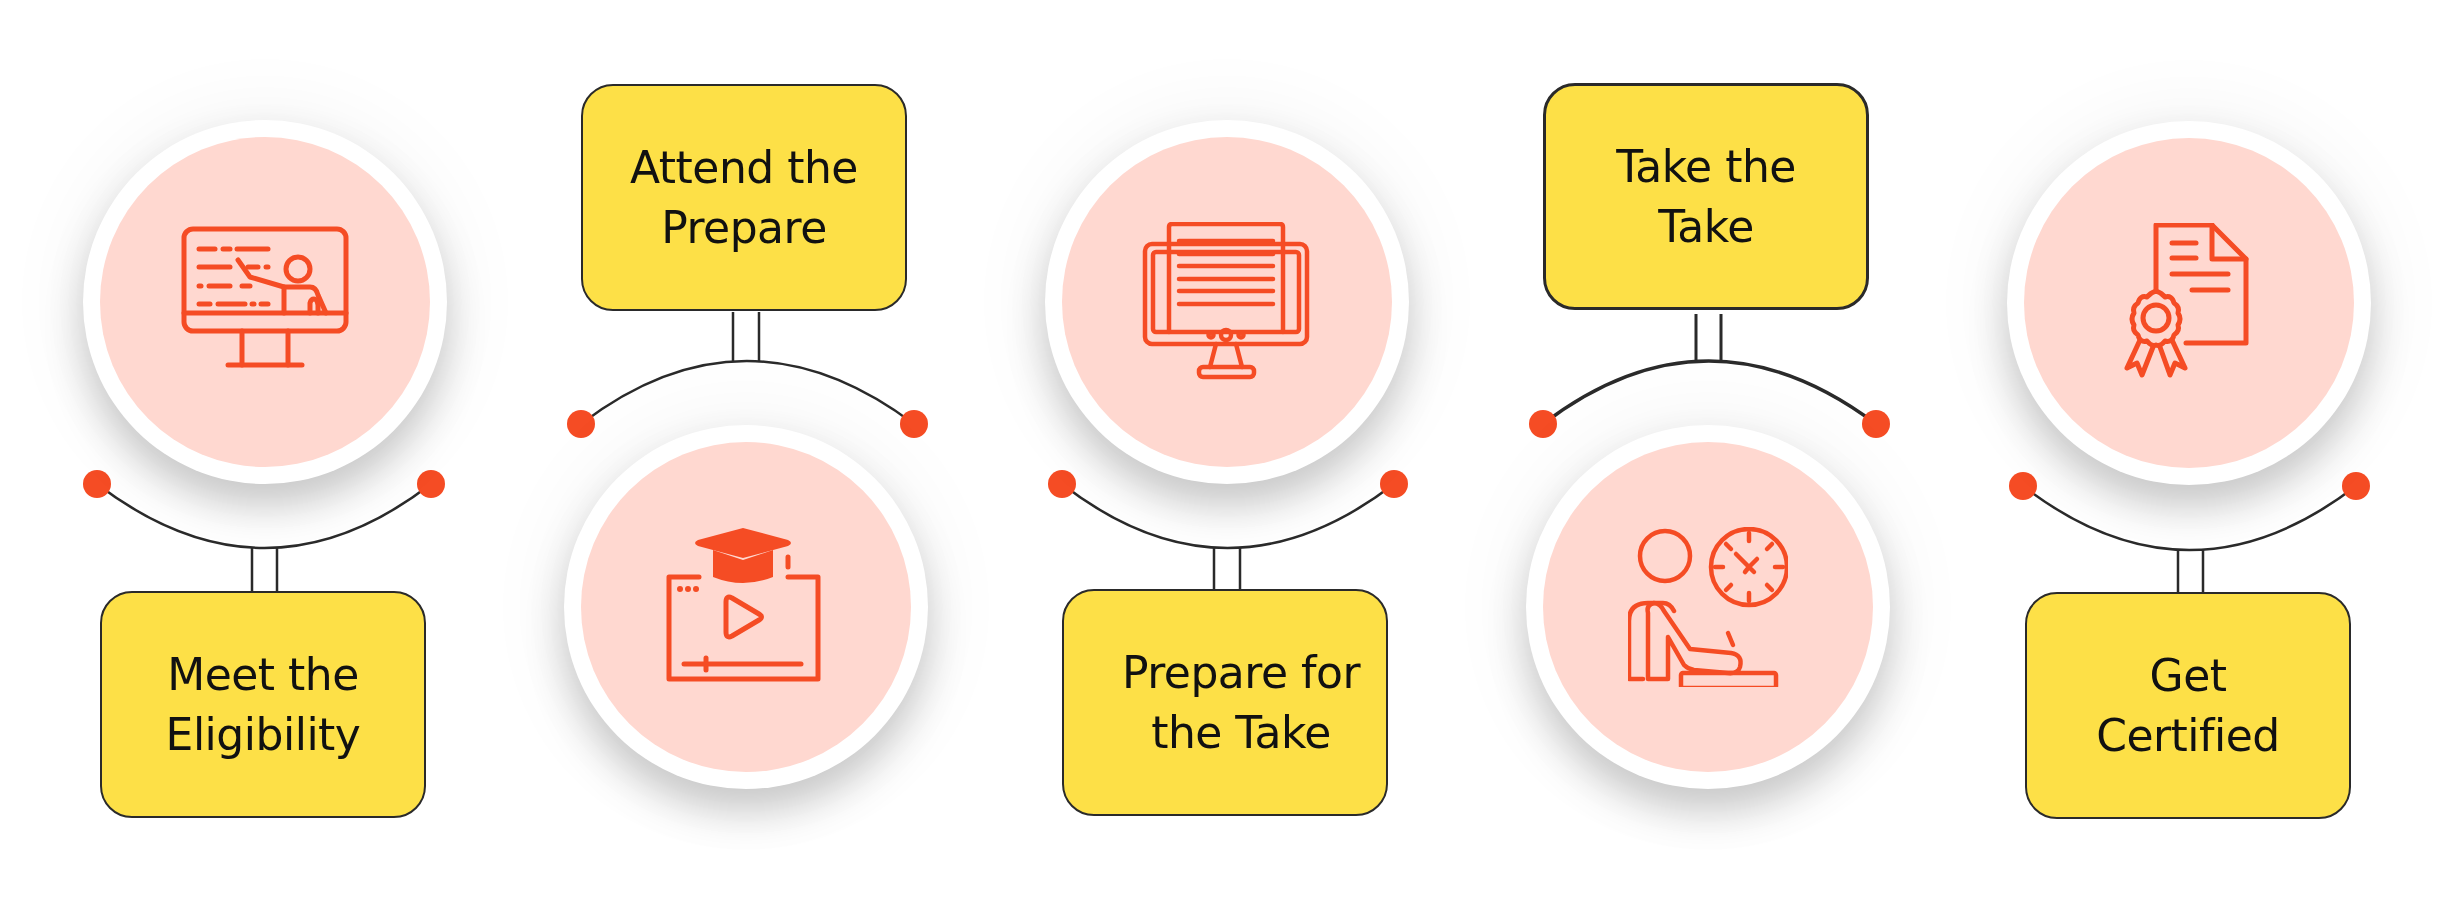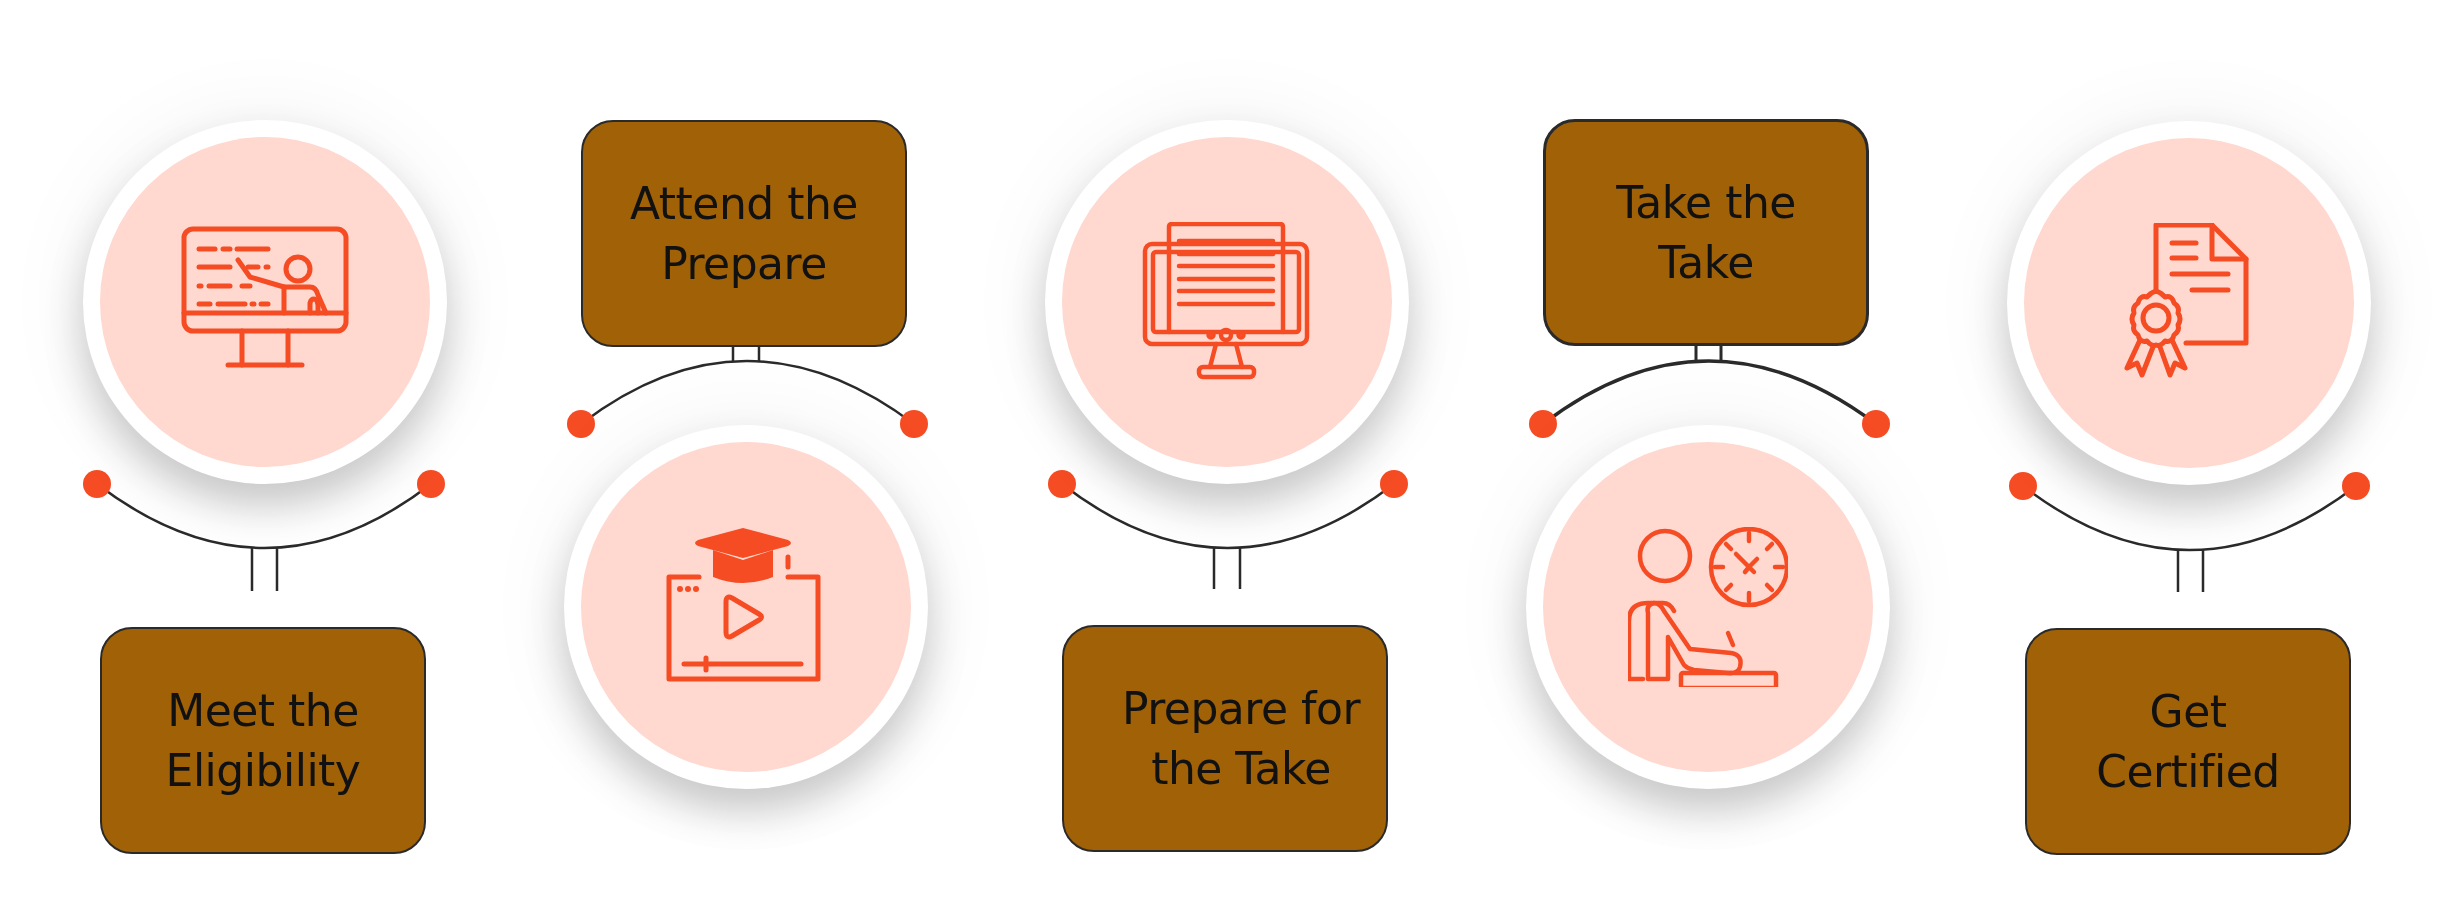--- a/index.html
+++ b/index.html
@@ -11,24 +11,24 @@
     background: #ffffff;
     box-shadow: 0 22px 40px rgba(0,0,0,0.20), 0 0 90px rgba(0,0,0,0.06);
   }
   .circle .inner {
     position: absolute; left: 17px; top: 17px; width: 330px; height: 330px; border-radius: 50%;
     background: #FFD8D0; display: flex; align-items: center; justify-content: center;
   }
   .circle .inner svg { display: block; }
   .label-box {
     position: absolute; width: 326px; height: 227px; box-sizing: border-box;
-    border: 2.5px solid #2a2a2a; border-radius: 32px; background: #a16207;
+    border: 2.5px solid #2a2a2a; border-radius: 32px; background: #fde047;
     display: flex; flex-direction: column; align-items: center; justify-content: center;
     text-align: center; color: #111111;
-    font-family: "DejaVu Sans", sans-serif; font-size: 44px; line-height: 60px; margin-top: 36px;
+    font-family: "DejaVu Sans", sans-serif; font-size: 44px; line-height: 60px;
   }
   .label-box.bold-border { border-width: 3.5px; }
   .label-box span { display: block; white-space: nowrap; letter-spacing: -0.5px; }
 </style>
 </head>
 <body>
 
 <div class="canvas">
 
   <svg class="connectors" width="2455" height="903" viewBox="0 0 2455 903">

